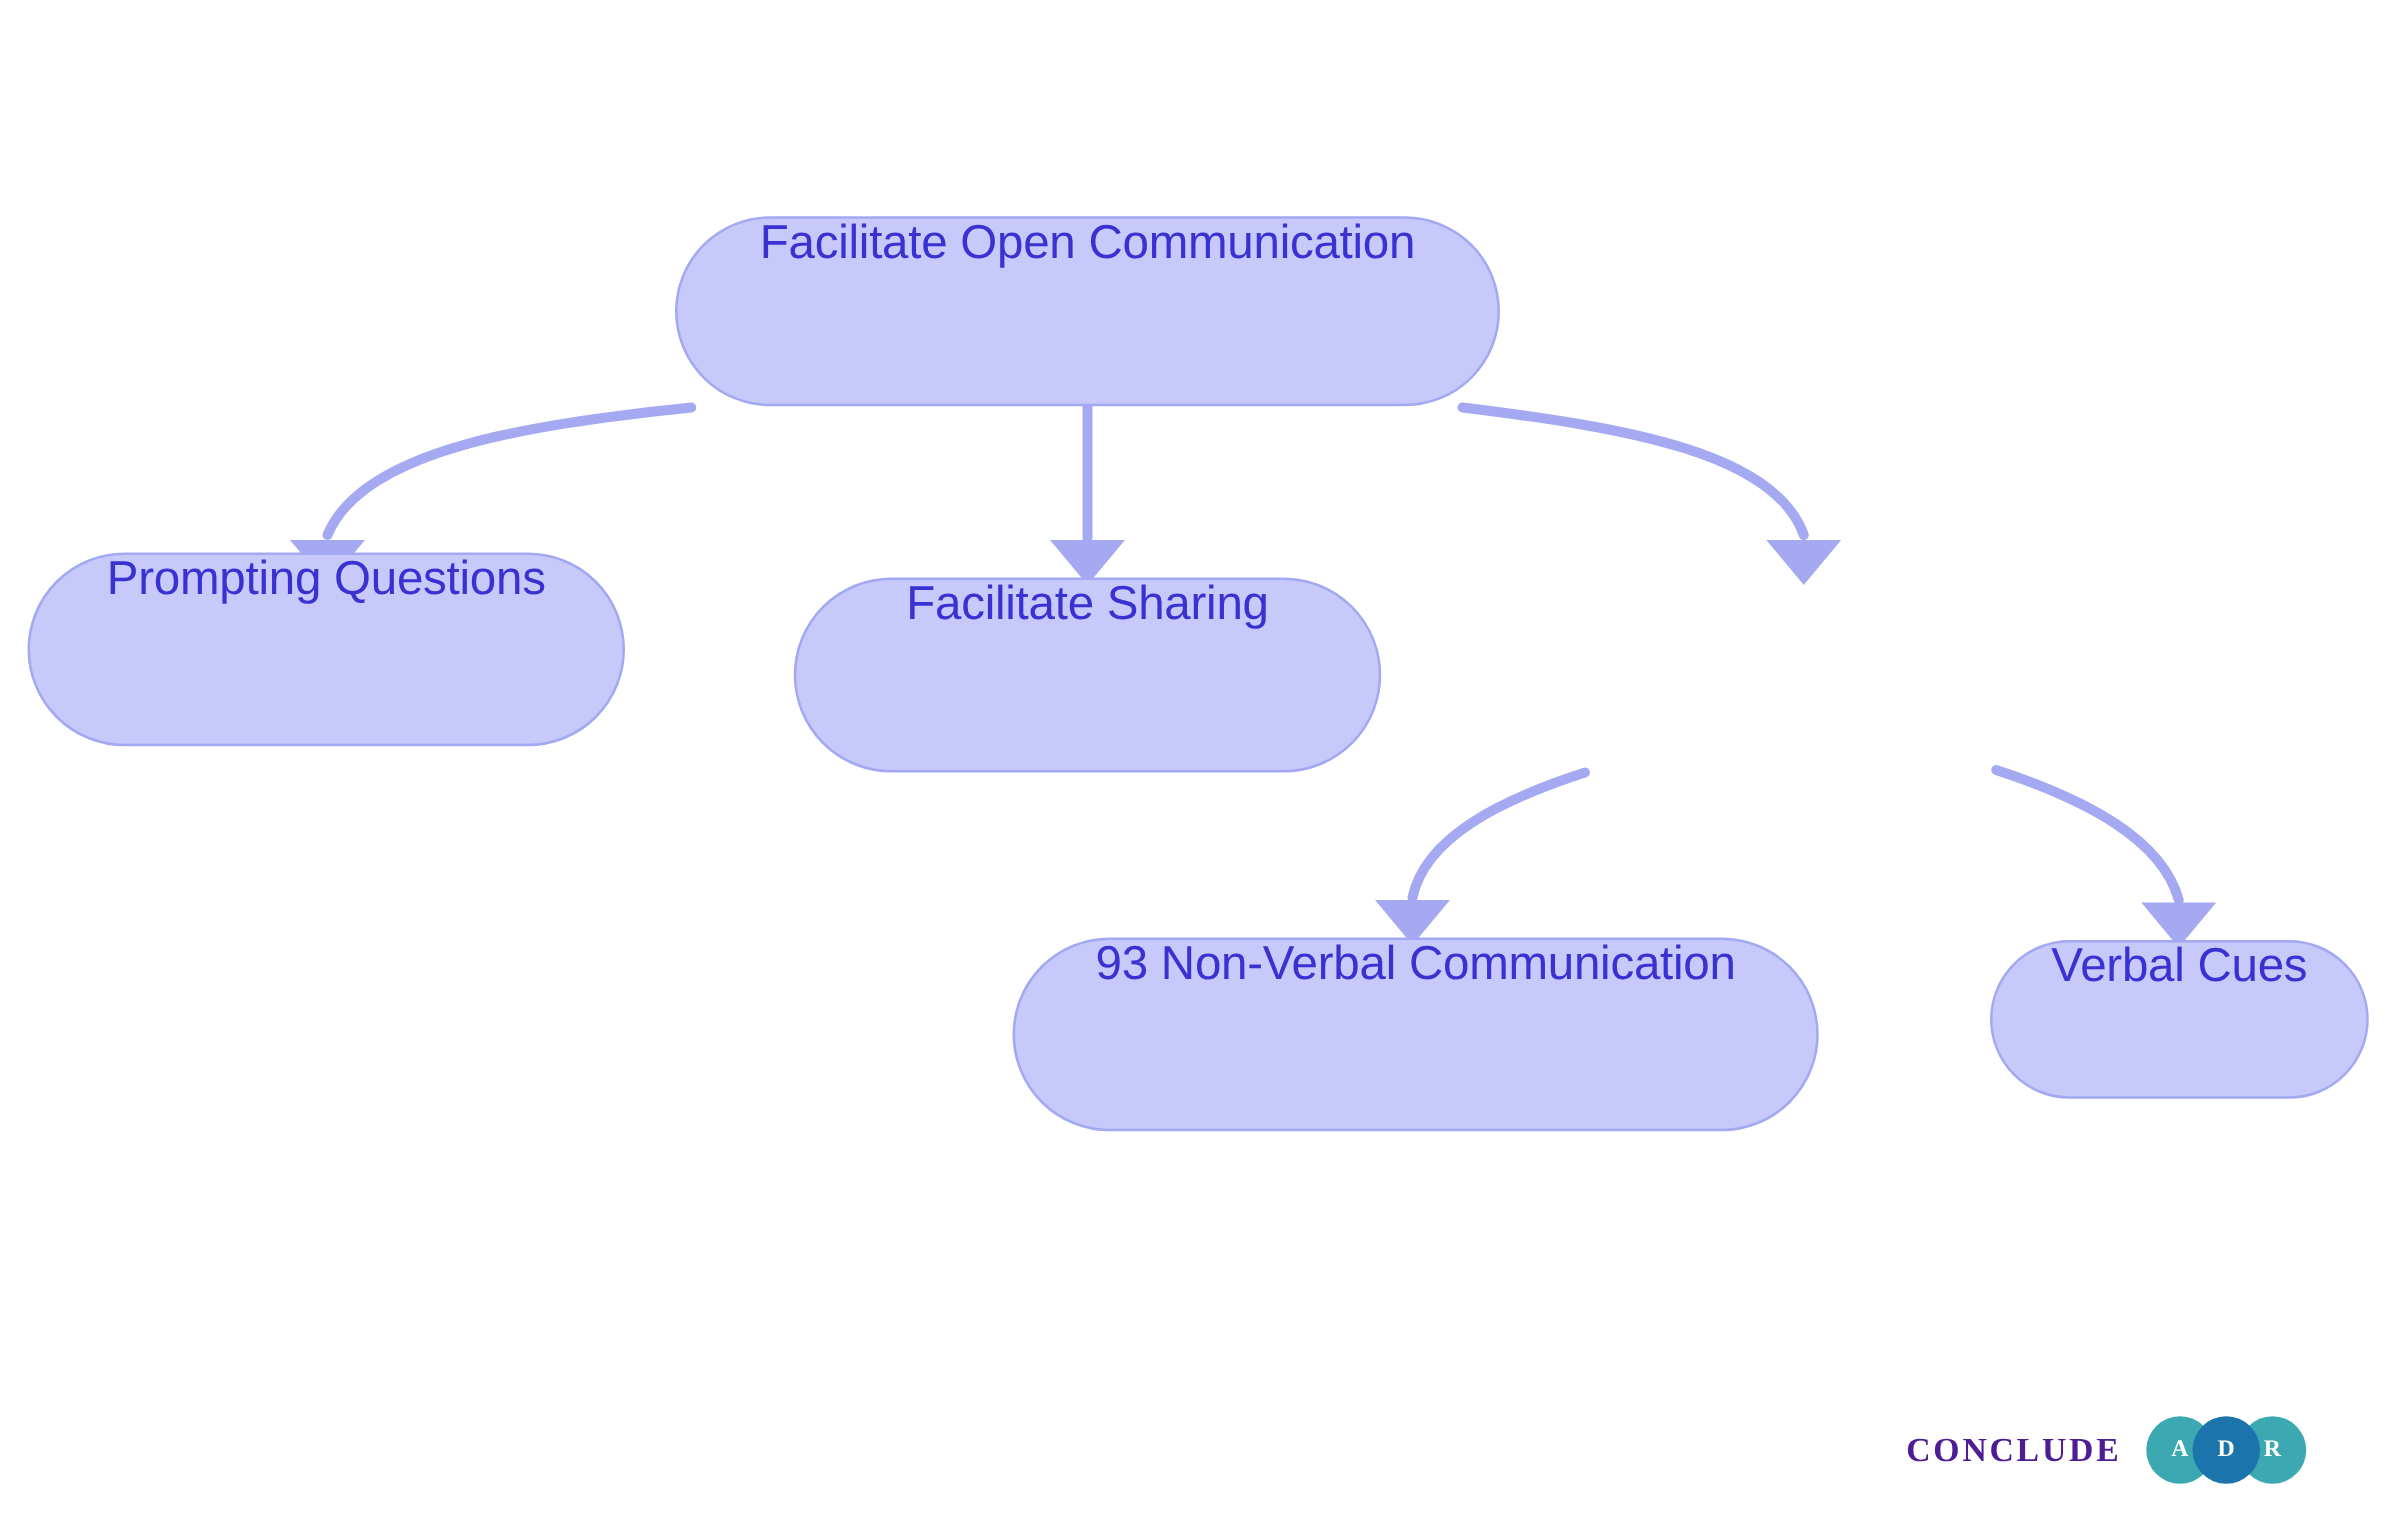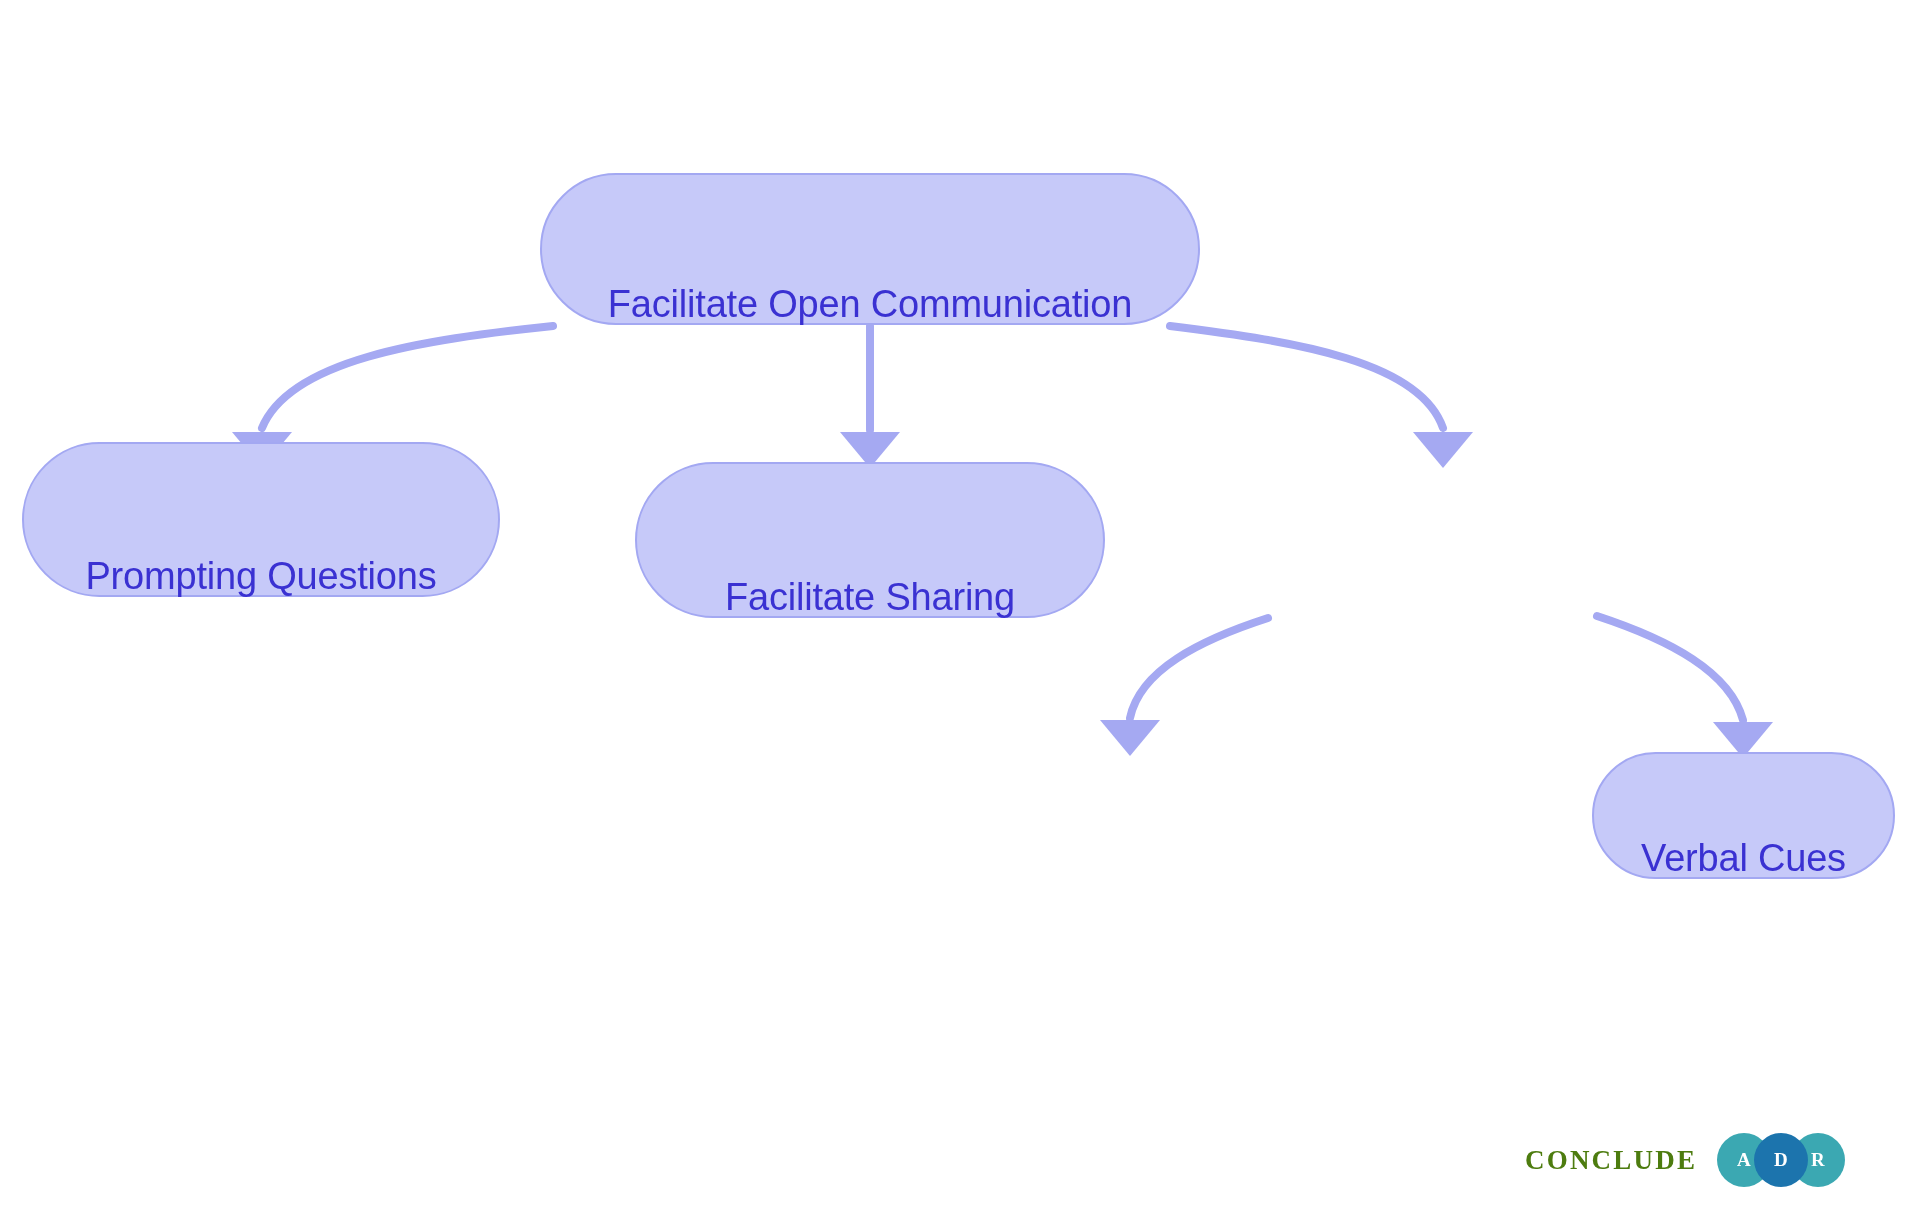--- a/index.html
+++ b/index.html
@@ -32,21 +32,21 @@
     pointer-events: none;
   }
 
   .node {
     position: absolute;
     box-sizing: border-box;
     background: #c6c9f9;
     border: 2px solid #a3a8f2;
     border-radius: 999px;
     display: flex;
-    align-items: flex-end;
+    align-items: flex-start;
     justify-content: center;
     color: #3a31d2;
     font-family: "Liberation Sans", sans-serif;
     font-weight: 400;
     letter-spacing: -0.2px;
     white-space: nowrap;
   }
 
   .node-label {
     display: block;
@@ -68,21 +68,21 @@
     top: 1132px;
     height: 56px;
     display: flex;
     align-items: center;
   }
   #logo-wordmark {
     font-family: "Liberation Serif", serif;
     font-weight: 700;
     font-size: 27px;
     letter-spacing: 2.2px;
-    color: #4d7c0f;
+    color: #4c1d95;
     line-height: 1;
     padding-right: 20px;
   }
   #logo-circles {
     position: relative;
     width: 128px;
     height: 54px;
   }
   .logo-circle {
     position: absolute;
@@ -142,20 +142,23 @@
 
   <div class="node" id="node-prompting">
     <span class="node-label">Prompting Questions</span>
   </div>
 
   <div class="node" id="node-encourage">
     <span class="node-label">Facilitate Sharing</span>
   </div>
 
 
+  <div class="node" id="node-nonverbal">
+    <span class="node-label">93 Non-Verbal Communication</span>
+  </div>
 
   <div class="node" id="node-verbal">
     <span class="node-label">Verbal Cues</span>
   </div>
 
   <div id="logo">
     <div id="logo-wordmark">CONCLUDE</div>
     <div id="logo-circles">
       <div class="logo-circle" id="logo-circle-a">
         <span>A</span>

